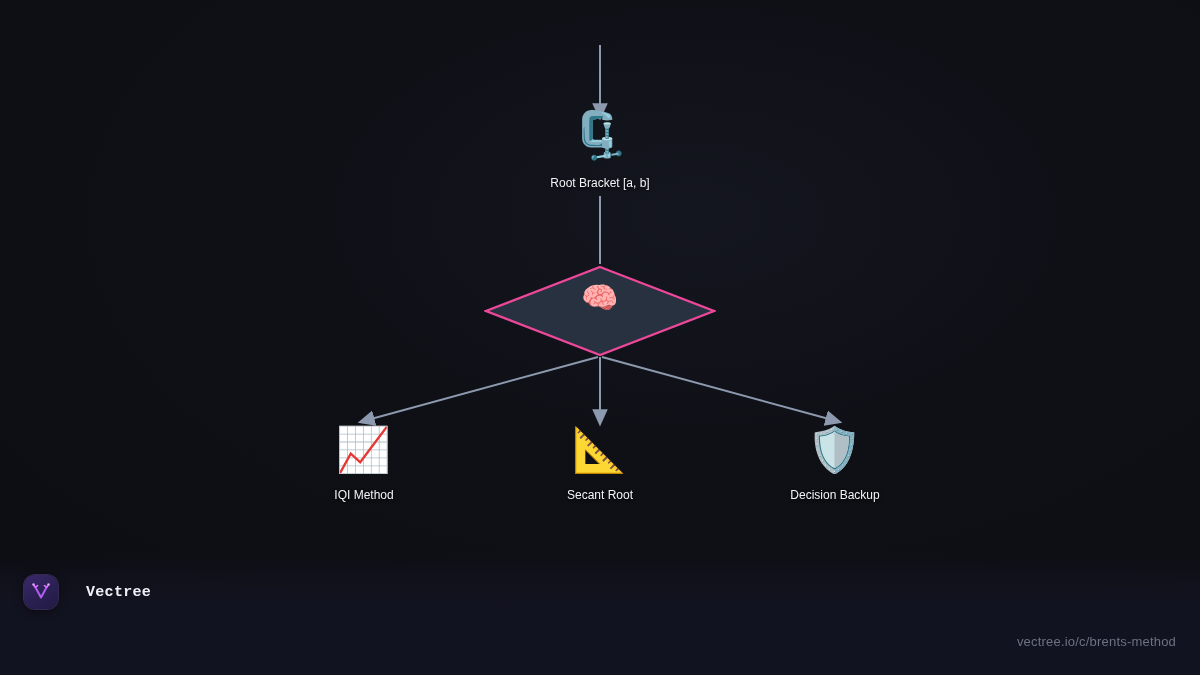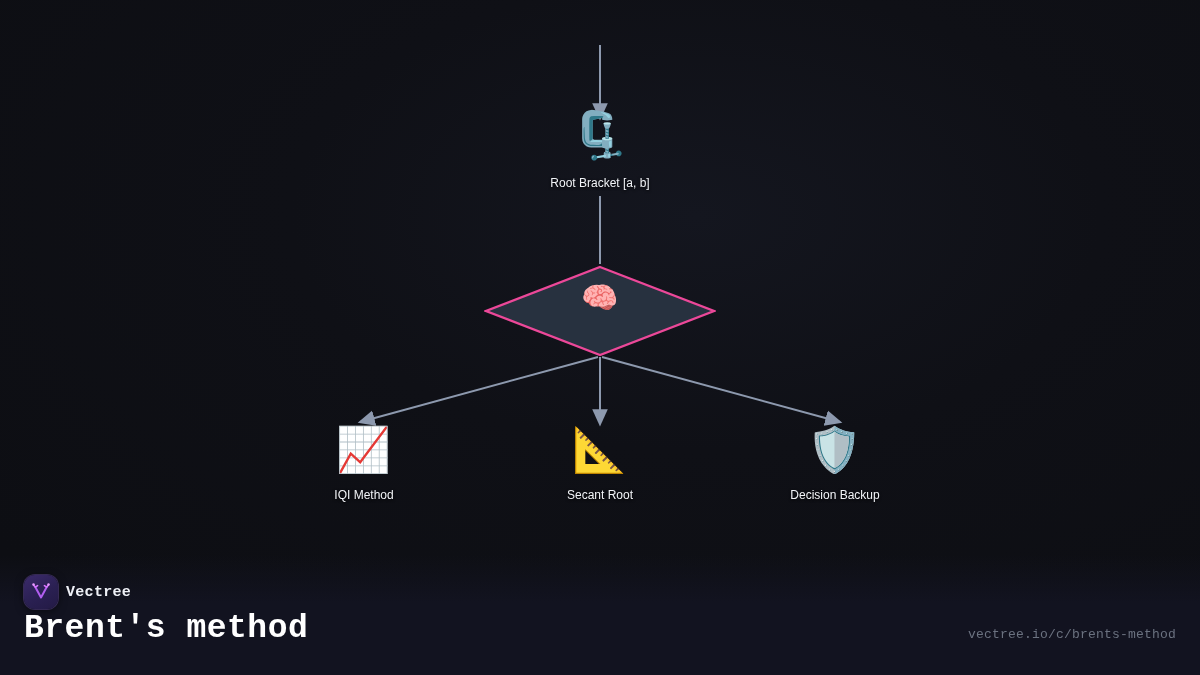--- a/index.html
+++ b/index.html
@@ -88,21 +88,21 @@
     position:absolute;
     left:0; right:0; bottom:0;
     height:120px;
     background:linear-gradient(180deg, rgba(17,18,26,0) 0%, #121320 40%, #121320 100%);
   }
   #brand-row {
     position:absolute;
     left:24px; top:575px;
     display:flex;
     align-items:center;
-    gap:8px;
+    gap:28px;
   }
   #brand-logo {
     width:34px; height:34px;
     border-radius:11px;
     background:linear-gradient(150deg,#3b2a6b 0%,#2a2052 55%,#231a45 100%);
     box-shadow:0 0 0 1px rgba(150,110,230,.30), 0 2px 8px rgba(0,0,0,.55);
     display:flex; align-items:center; justify-content:center;
   }
   #brand-name {
     color:#eef0f6;
@@ -116,23 +116,23 @@
     left:24px; top:610px;
     color:#ffffff;
     font-family:"Liberation Mono", monospace;
     font-size:33px;
     font-weight:bold;
     letter-spacing:.5px;
     white-space:nowrap;
   }
   #footer-url {
     position:absolute;
-    right:24px; bottom:33px;
+    right:24px; bottom:26px;
     color:#6b7280;
-    font-family:Liberation Mono, monospace;
+    font-family:Liberation Sans, sans-serif;
     font-size:13px;
     letter-spacing:.2px;
     white-space:nowrap;
   }
 </style>
 </head>
 <body>
 
 <div id="stage">
 
@@ -191,17 +191,16 @@
         <path d="M5.4 6.2 L11 16.4 L16.6 6.2" fill="none" stroke="#b15ef0" stroke-width="2" stroke-linecap="round" stroke-linejoin="round"></path>
         <path d="M5.4 6.2 L3.6 3.9 M5.4 6.2 L7.6 4.6" fill="none" stroke="#d876ff" stroke-width="1.6" stroke-linecap="round"></path>
         <path d="M16.6 6.2 L18.4 3.9 M16.6 6.2 L14.4 4.6" fill="none" stroke="#d876ff" stroke-width="1.6" stroke-linecap="round"></path>
         <circle cx="3.5" cy="3.6" r="1.25" fill="#e89cff"></circle>
         <circle cx="18.5" cy="3.6" r="1.25" fill="#e89cff"></circle>
       </svg>
     </div>
     <div id="brand-name">Vectree</div>
   </div>
 
-  <div id="page-title">Brent's method</div>
 
   <div id="footer-url">vectree.io/c/brents-method</div>
 
 </div>
 
 </body></html>

